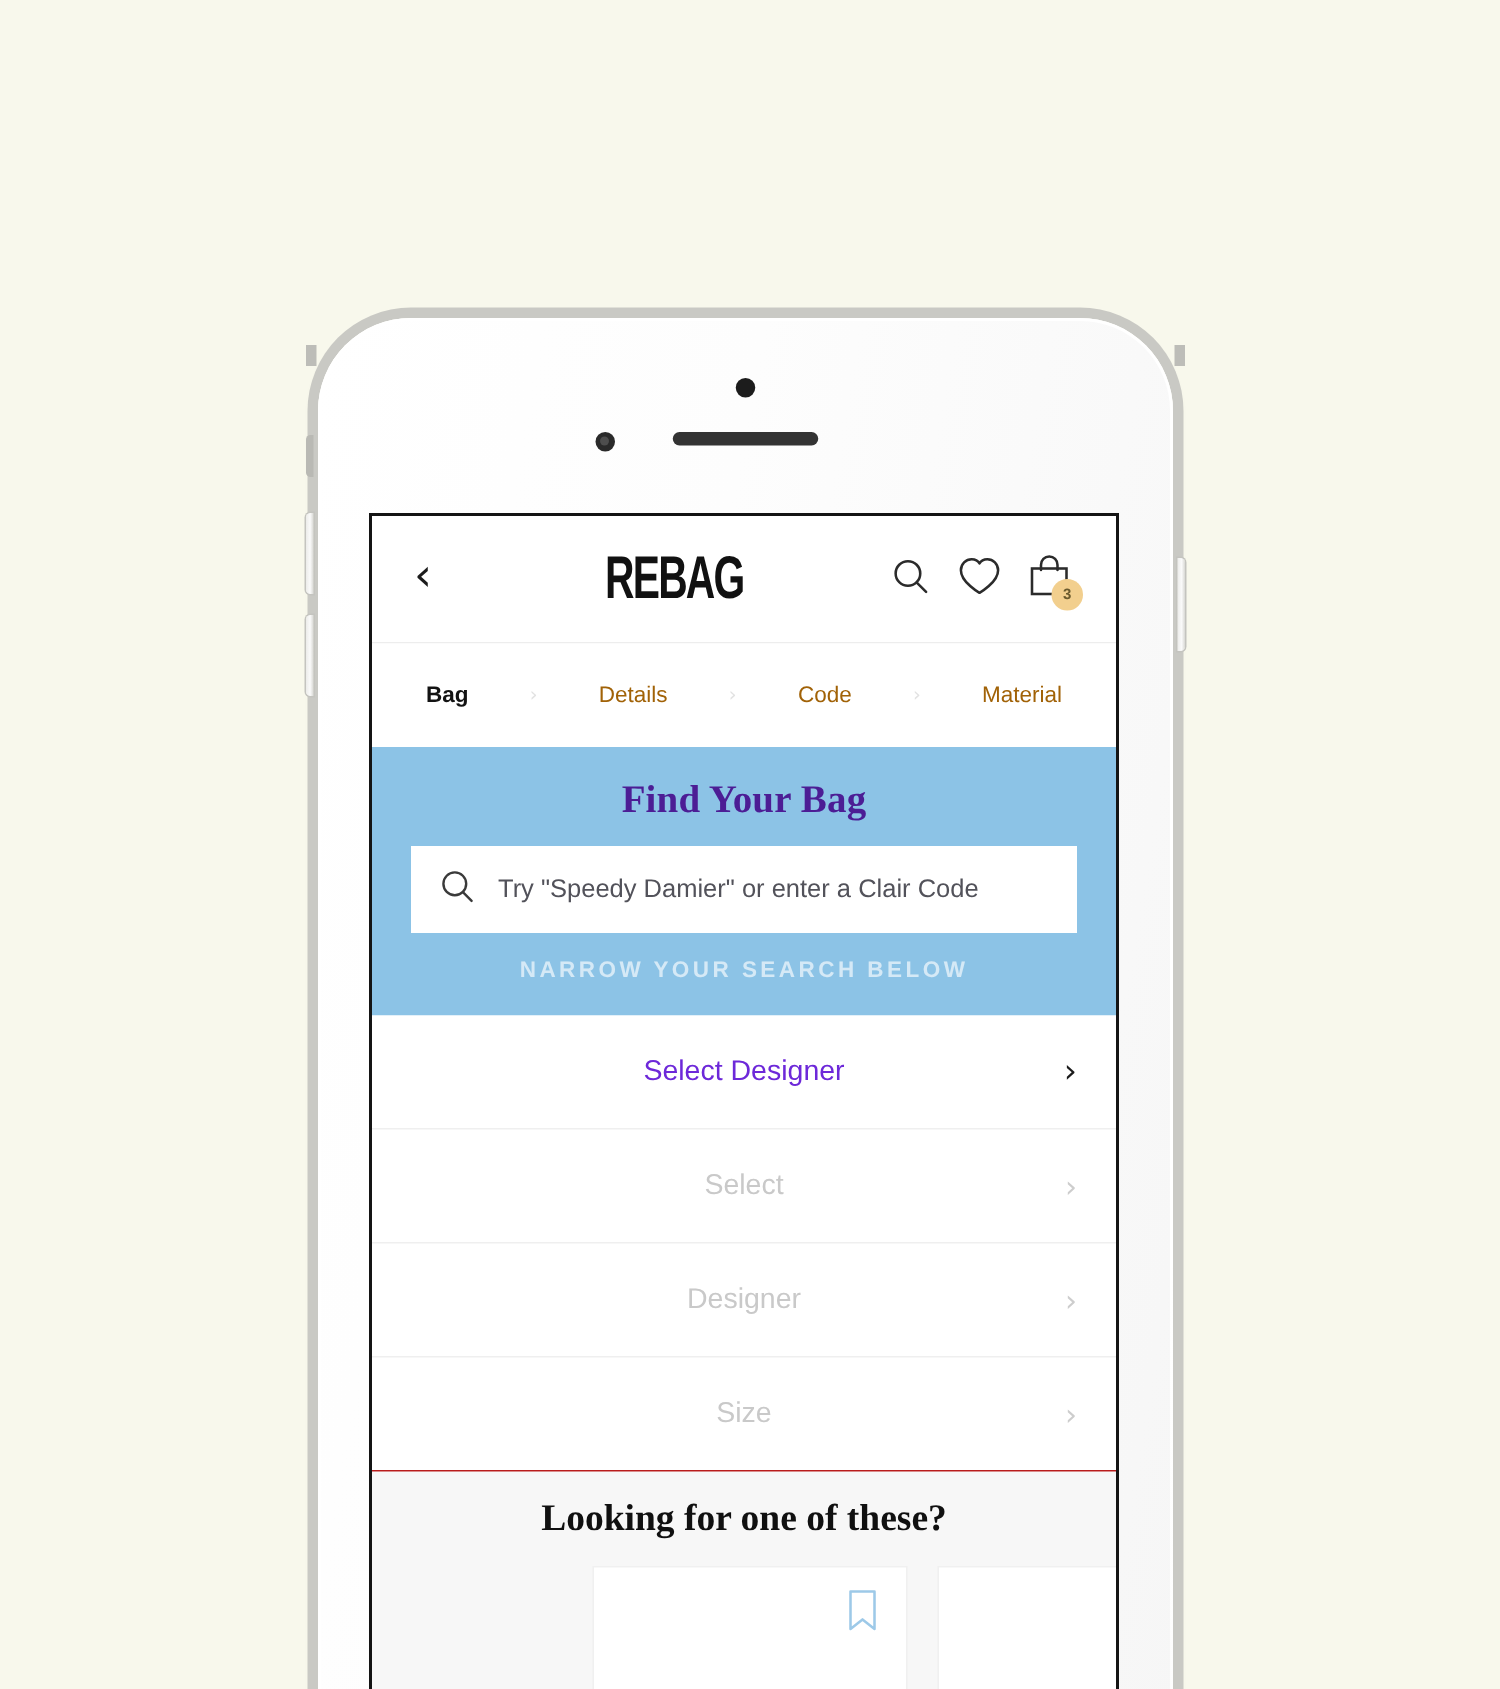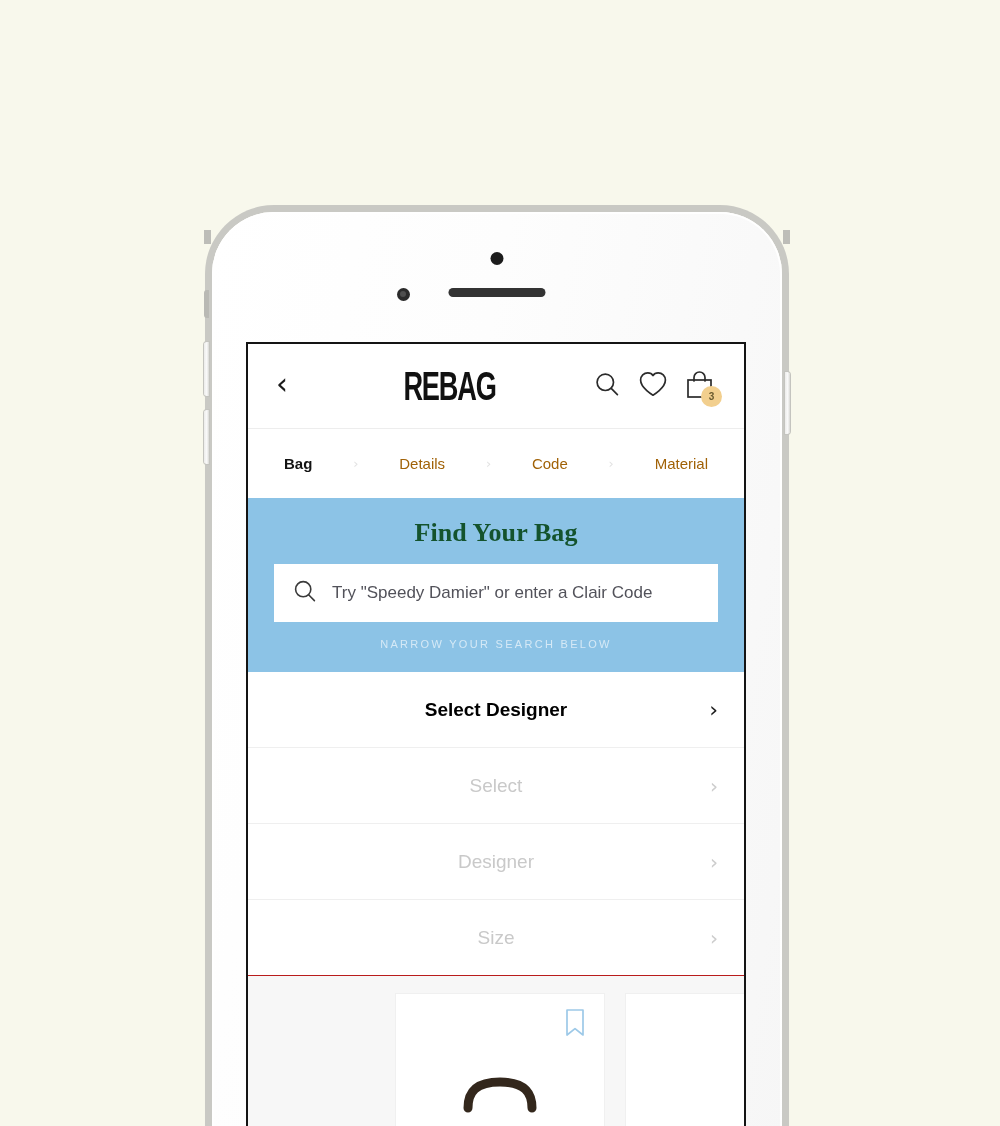--- a/index.html
+++ b/index.html
@@ -190,21 +190,21 @@
   #find-bag-panel {
     background: #8cc3e6;
     padding: 16px 26px 22px;
     text-align: center;
     box-sizing: border-box;
   }
   #find-bag-title {
     font-family: "Liberation Serif", serif;
     font-weight: bold;
     font-size: 26px;
-    color: #14532d;
+    color: #4c1d95;
     margin: 4px 0 16px;
     letter-spacing: 0.1px;
   }
   #search-field-wrap {
     background: #ffffff;
     height: 58px;
     display: flex;
     align-items: center;
     padding: 0 18px;
     box-sizing: border-box;
@@ -216,44 +216,44 @@
     flex: 1;
     font-family: "Liberation Sans", sans-serif;
     font-size: 17px;
     color: #3c3c3c;
     background: transparent;
     padding: 0;
   }
   #bag-search-input::placeholder { color: #52525a; opacity: 1; }
   #narrow-search-hint {
     margin-top: 16px;
-    font-size: 11px;
+    font-size: 15px;
     letter-spacing: 2.3px;
     color: #d5e9f6;
-    font-weight: normal;
+    font-weight: bold;
   }
 
   
   #filter-list { background: #fff; }
   .filter-row {
     height: 76px;
     display: flex;
     align-items: center;
     justify-content: center;
     position: relative;
     border-bottom: 1px solid #efefef;
     cursor: pointer;
     box-sizing: border-box;
   }
   .filter-row:last-child { border-bottom: 1px solid #b91c1c; }
   .filter-label {
     font-size: 19px;
     color: #c9c9c9;
   }
-  .filter-row.is-enabled .filter-label { color: #000000; font-weight: bold; }
+  .filter-row.is-enabled .filter-label { color: #6d28d9; }
   .filter-chevron {
     position: absolute;
     right: 26px;
     color: #cdcdcd;
     font-size: 20px;
     font-family: "DejaVu Sans", sans-serif;
     line-height: 1;
   }
   .filter-row.is-enabled .filter-chevron { color: #1b1b1b; font-size: 22px; }
 
@@ -389,20 +389,21 @@
       </div>
 
       <div class="filter-row">
         <span class="filter-label">Size</span>
         <span class="filter-chevron">›</span>
       </div>
 
     </div>
 
     <div id="suggestions-section">
+      <div id="suggestions-title">Looking for one of these?</div>
 
       <div id="suggestion-cards">
 
         <div class="suggestion-card">
           <span id="bookmark-icon">
             <svg width="22" height="30" viewBox="0 0 22 30" fill="none">
               <path d="M3 2h16v25l-8-6.4L3 27V2z" stroke="#9dc9e8" stroke-width="1.7" stroke-linejoin="round"></path>
             </svg>
           </span>
 

